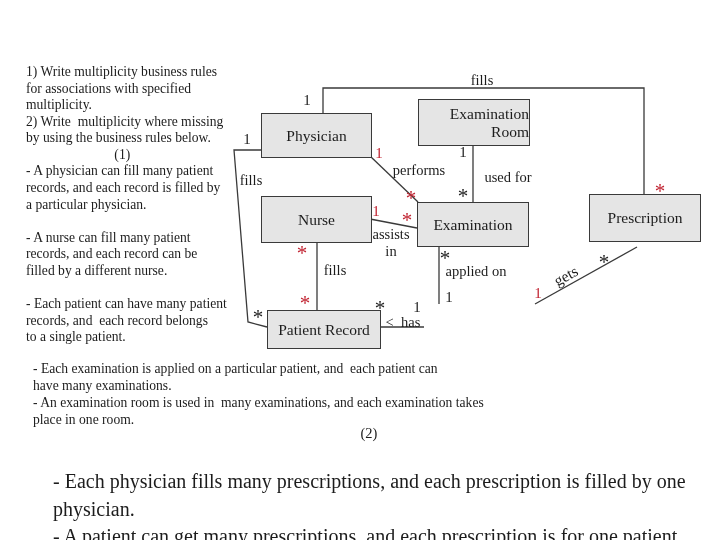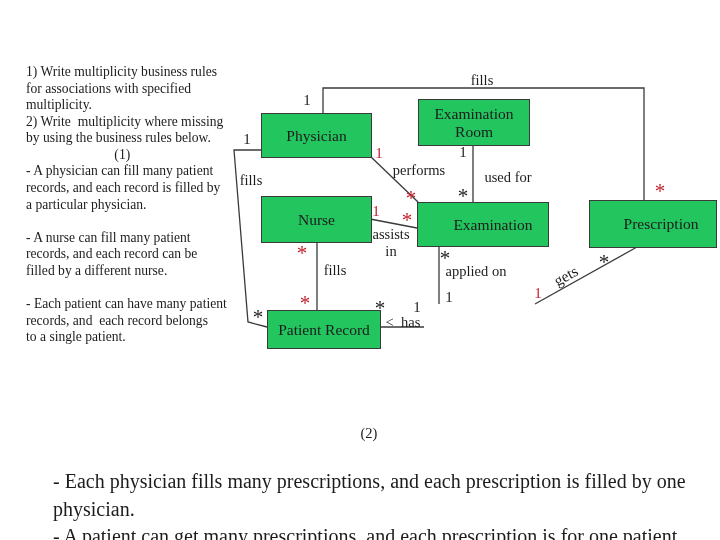--- a/index.html
+++ b/index.html
@@ -11,22 +11,22 @@
              border:3px solid #262626;box-shadow:-6px 5px 0 -3px #8a8a8a;
              display:flex;flex-direction:column;align-items:center;justify-content:center;
              font-family:"Liberation Sans",sans-serif;font-weight:bold;font-size:17.5px;
              line-height:1.3;color:#151515;text-align:center;white-space:pre-wrap;z-index:5;}
   .tblock{position:absolute;white-space:pre-wrap;}
   .left-text{left:26px;top:64px;width:230px;font-size:13.6px;line-height:1.22;}
   .mid-text{left:33px;top:361px;width:500px;font-size:13.6px;line-height:1.25;}
   .label-2{left:369px;top:433px;transform:translate(-50%,-50%);font-size:14.5px;}
   .bottom-text{left:53px;top:468px;width:660px;font-size:20px;line-height:1.38;}
   svg.lines{position:absolute;left:0;top:0;z-index:1;}
-  .node{position:absolute;background:#22c55e;border:1.5px solid #3a3a3a;z-index:2;
-        display:flex;align-items:center;justify-content:center;text-align:center;
+  .node{position:absolute;background:#e5e5e5;border:1.5px solid #3a3a3a;z-index:2;
+        display:flex;align-items:center;justify-content:center;text-align:right;
         font-size:15.5px;line-height:1.15;}
   .elabel{position:absolute;transform:translate(-50%,-50%);font-size:14.5px;z-index:3;
           white-space:pre-wrap;text-align:center;}
   .rot-gets{transform:translate(-50%,-50%) rotate(-29deg);font-size:15.5px;}
   .mult{position:absolute;transform:translate(-50%,-50%);font-size:15px;z-index:3;line-height:1;}
   .mult.ast{font-size:21px;transform:translate(-50%,-30%);}
   .mult.red{color:#c12331;}
 </style>
 </head>
 <body>
@@ -45,20 +45,24 @@
 records, and each record is filled by
 a particular physician.
 
 - A nurse can fill many patient
 records, and each record can be
 filled by a different nurse.
 
 - Each patient can have many patient
 records, and  each record belongs
 to a single patient.</div>
+  <div class="tblock mid-text">- Each examination is applied on a particular patient, and  each patient can
+have many examinations.
+- An examination room is used in  many examinations, and each examination takes
+place in one room.</div>
   <div class="tblock label-2">(2)</div>
   <div class="tblock bottom-text">- Each physician fills many prescriptions, and each prescription is filled by one physician.
 - A patient can get many prescriptions, and each prescription is for one patient.
 - A physician can perform many examinations, and each examination is done by one physician.
 - A nurse can assist in many examinations, and each examination is assisted by one nurse.</div>
 
   <svg class="lines" width="720" height="540" fill="none" stroke="#3a3a3a" stroke-width="1.3">
     <path d="M323 113 V88 H644 V201"></path>
     <path d="M261 150 H234 L248 322 L267 327"></path>
     <path d="M370 156 L418 202"></path>
@@ -66,22 +70,22 @@
     <path d="M317 241 V311"></path>
     <path d="M473 143 V202"></path>
     <path d="M439 245 V304"></path>
     <path d="M379 327 H424"></path>
     <path d="M637 247 L535 304"></path>
   </svg>
 
   <div class="node" style="left:261px;top:113px;width:109px;height:43px;">Physician</div>
   <div class="node" style="left:418px;top:99px;width:110px;height:45px;">Examination Room</div>
   <div class="node" style="left:261px;top:196px;width:109px;height:45px;">Nurse</div>
-  <div class="node" style="left:417px;top:202px;width:110px;height:43px;padding-left:20px;">Examination</div>
-  <div class="node" style="left:589px;top:200px;width:110px;height:46px;padding-left:16px;">Prescription</div>
+  <div class="node" style="left:417px;top:202px;width:110px;height:43px;">Examination</div>
+  <div class="node" style="left:589px;top:194px;width:110px;height:46px;">Prescription</div>
   <div class="node" style="left:267px;top:310px;width:112px;height:37px;">Patient Record</div>
 
   <div class="elabel" style="left:482px;top:80px;">fills</div>
   <div class="elabel" style="left:251px;top:180px;">fills</div>
   <div class="elabel" style="left:419px;top:170px;">performs</div>
   <div class="elabel" style="left:508px;top:177px;">used for</div>
   <div class="elabel" style="left:391px;top:243px;">assists
 in</div>
   <div class="elabel" style="left:335px;top:270px;">fills</div>
   <div class="elabel" style="left:476px;top:271px;">applied on</div>

